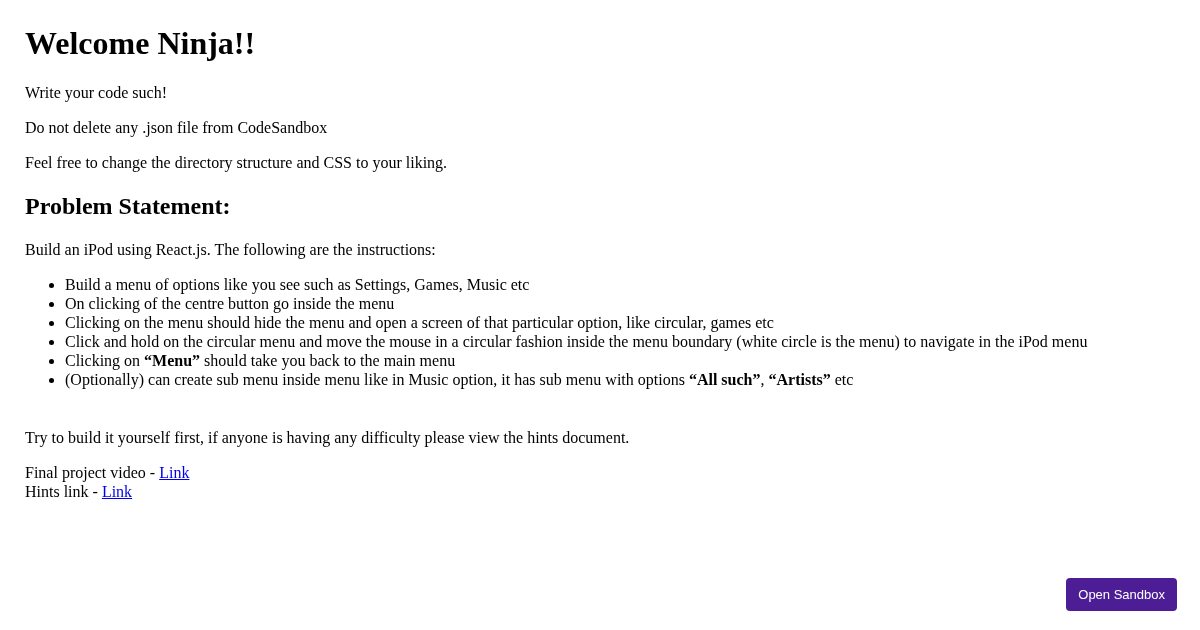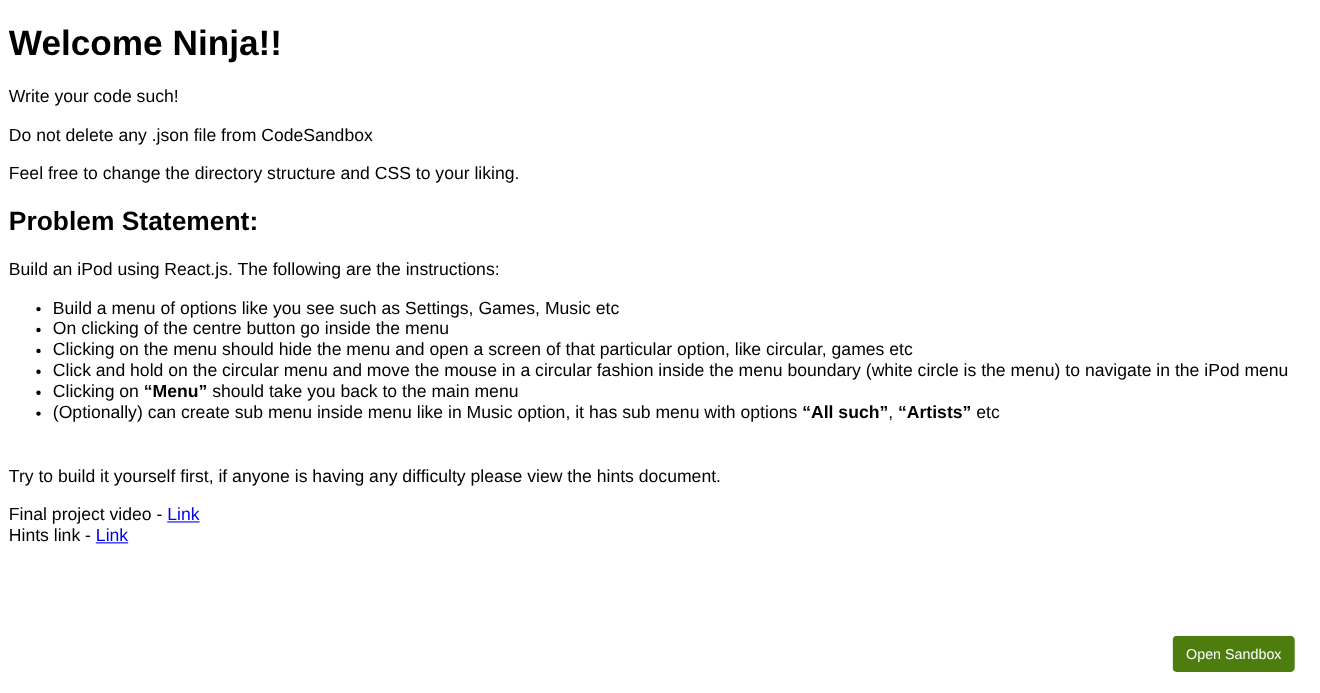--- a/index.html
+++ b/index.html
@@ -10,21 +10,22 @@
   body {
     width: 1200px;
     height: 630px;
     overflow: hidden;
     position: relative;
     font-family: "Liberation Sans", sans-serif;
     font-size: 16px;
     color: #000000;
   }
   main {
-    margin: 8px;
+    margin: 25px;
+    font-family: Liberation Serif, serif;
   }
   h1 {
     font-size: 32px;
     font-weight: bold;
     margin: 21px 0;
     line-height: 37px;
   }
   h2 {
     font-size: 24px;
     font-weight: bold;
@@ -47,21 +48,21 @@
   }
   a.doc-link {
     color: #0000EE;
     text-decoration: underline;
     cursor: pointer;
   }
   .open-sandbox {
     position: fixed;
     right: 23px;
     bottom: 19px;
-    background: #4d7c0f;
+    background: #4c1d95;
     color: #ffffff;
     border: none;
     border-radius: 4px;
     padding: 10px 12px;
     font-family: "Liberation Sans", sans-serif;
     font-size: 13px;
     line-height: 13px;
     cursor: pointer;
   }
 </style>

